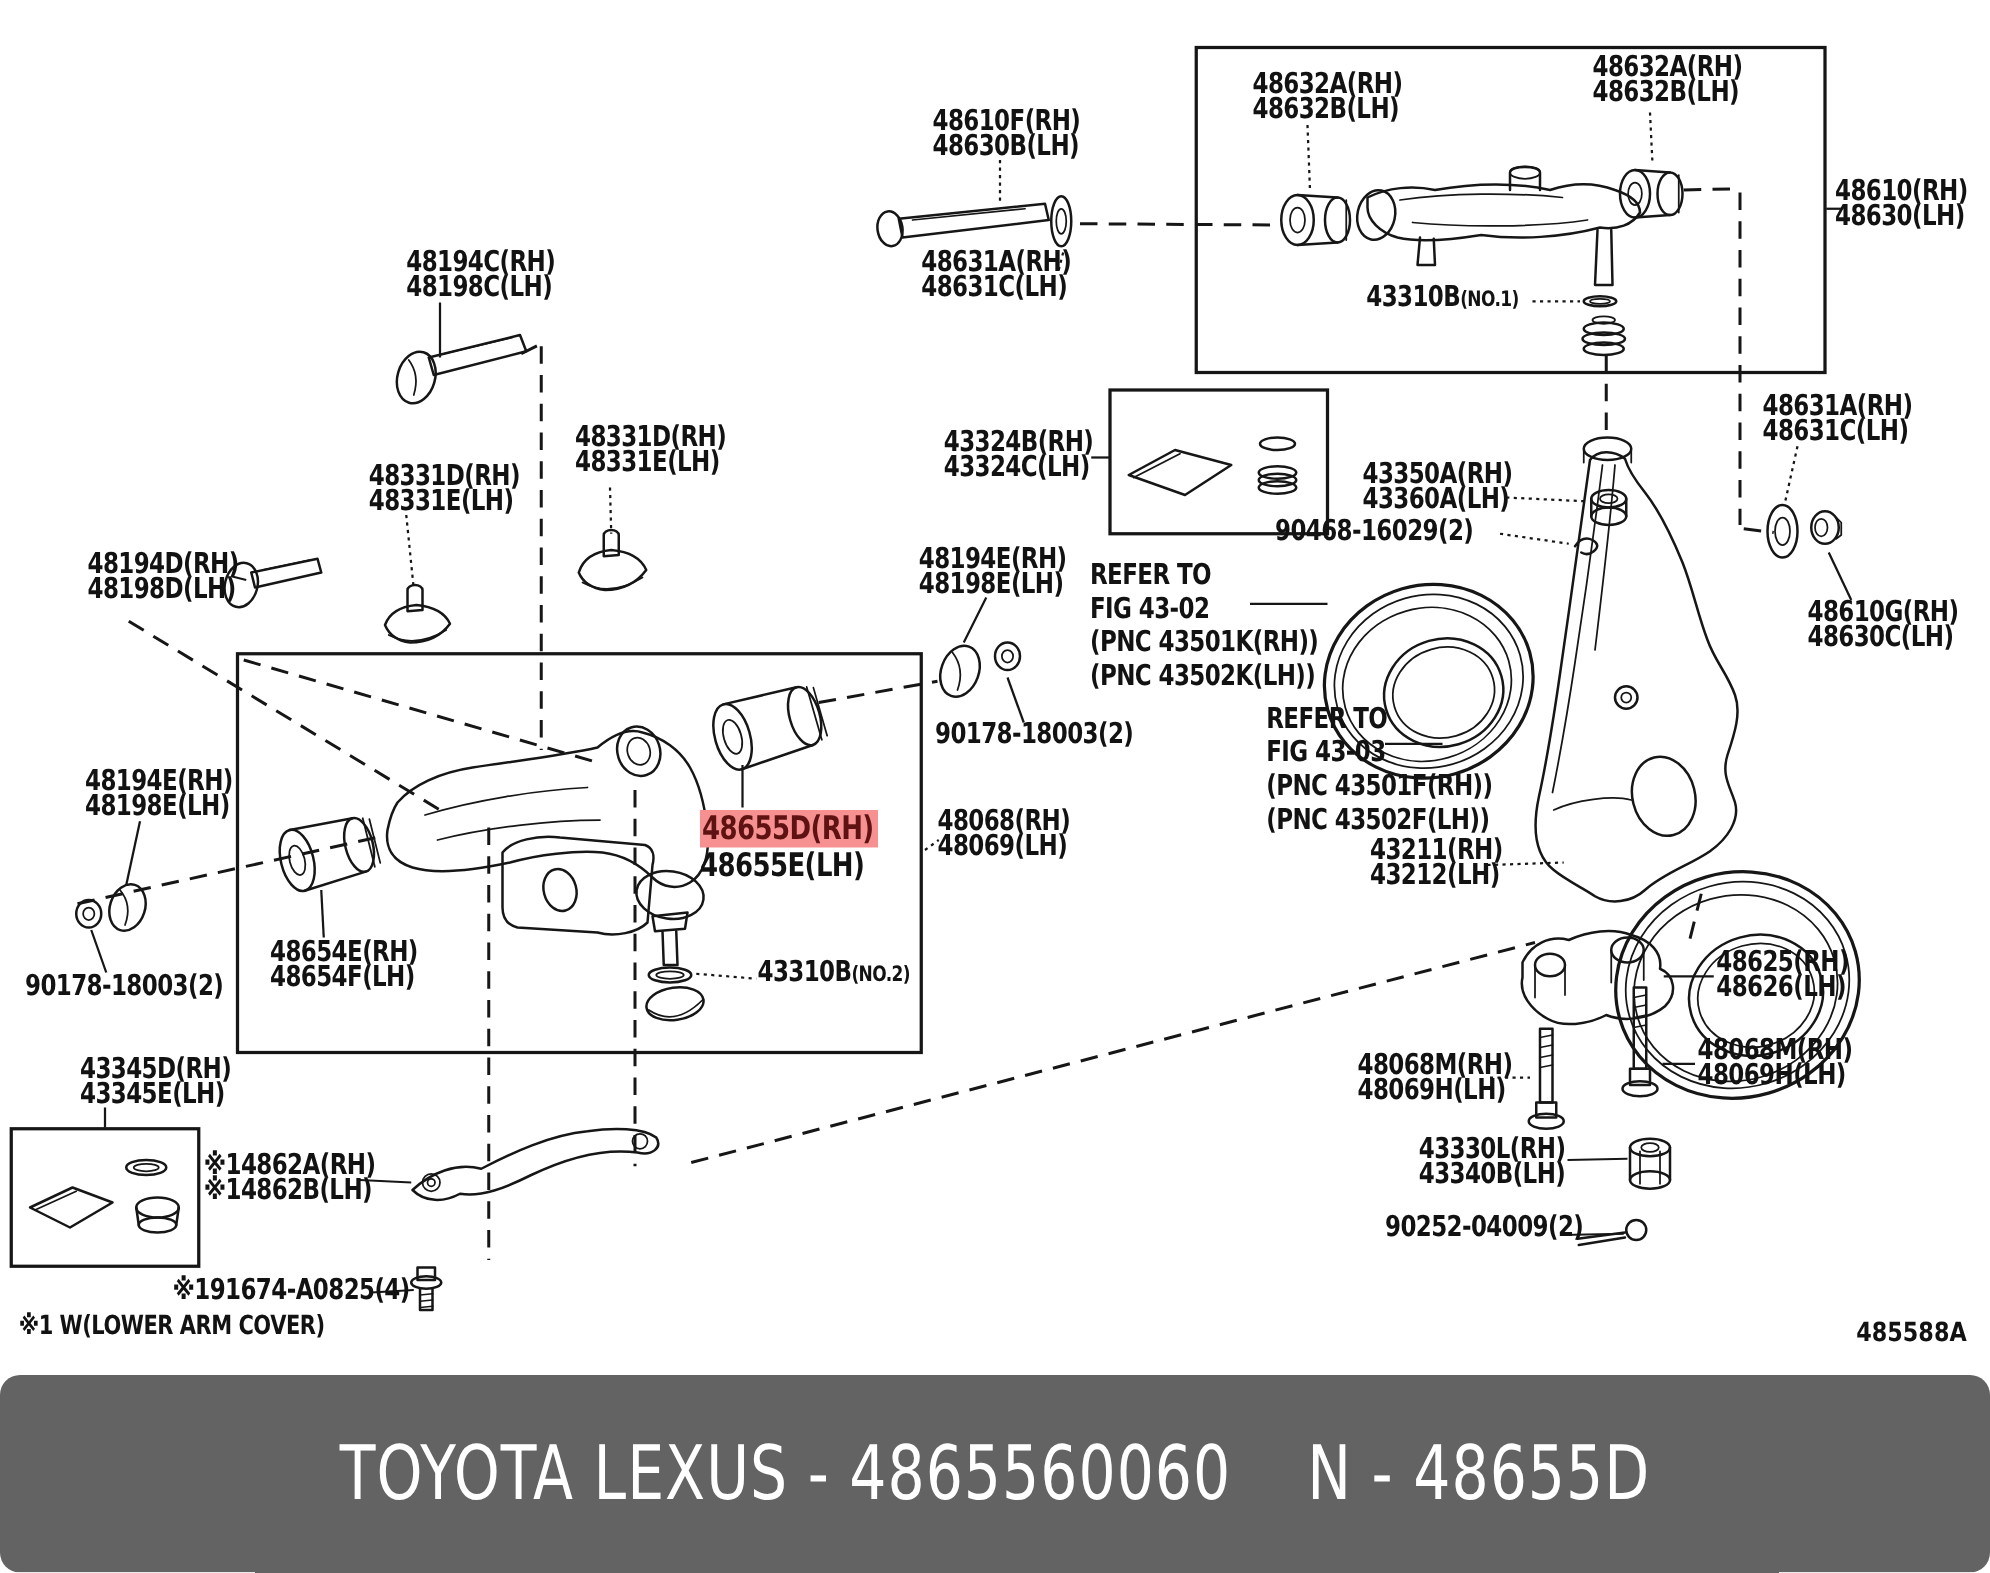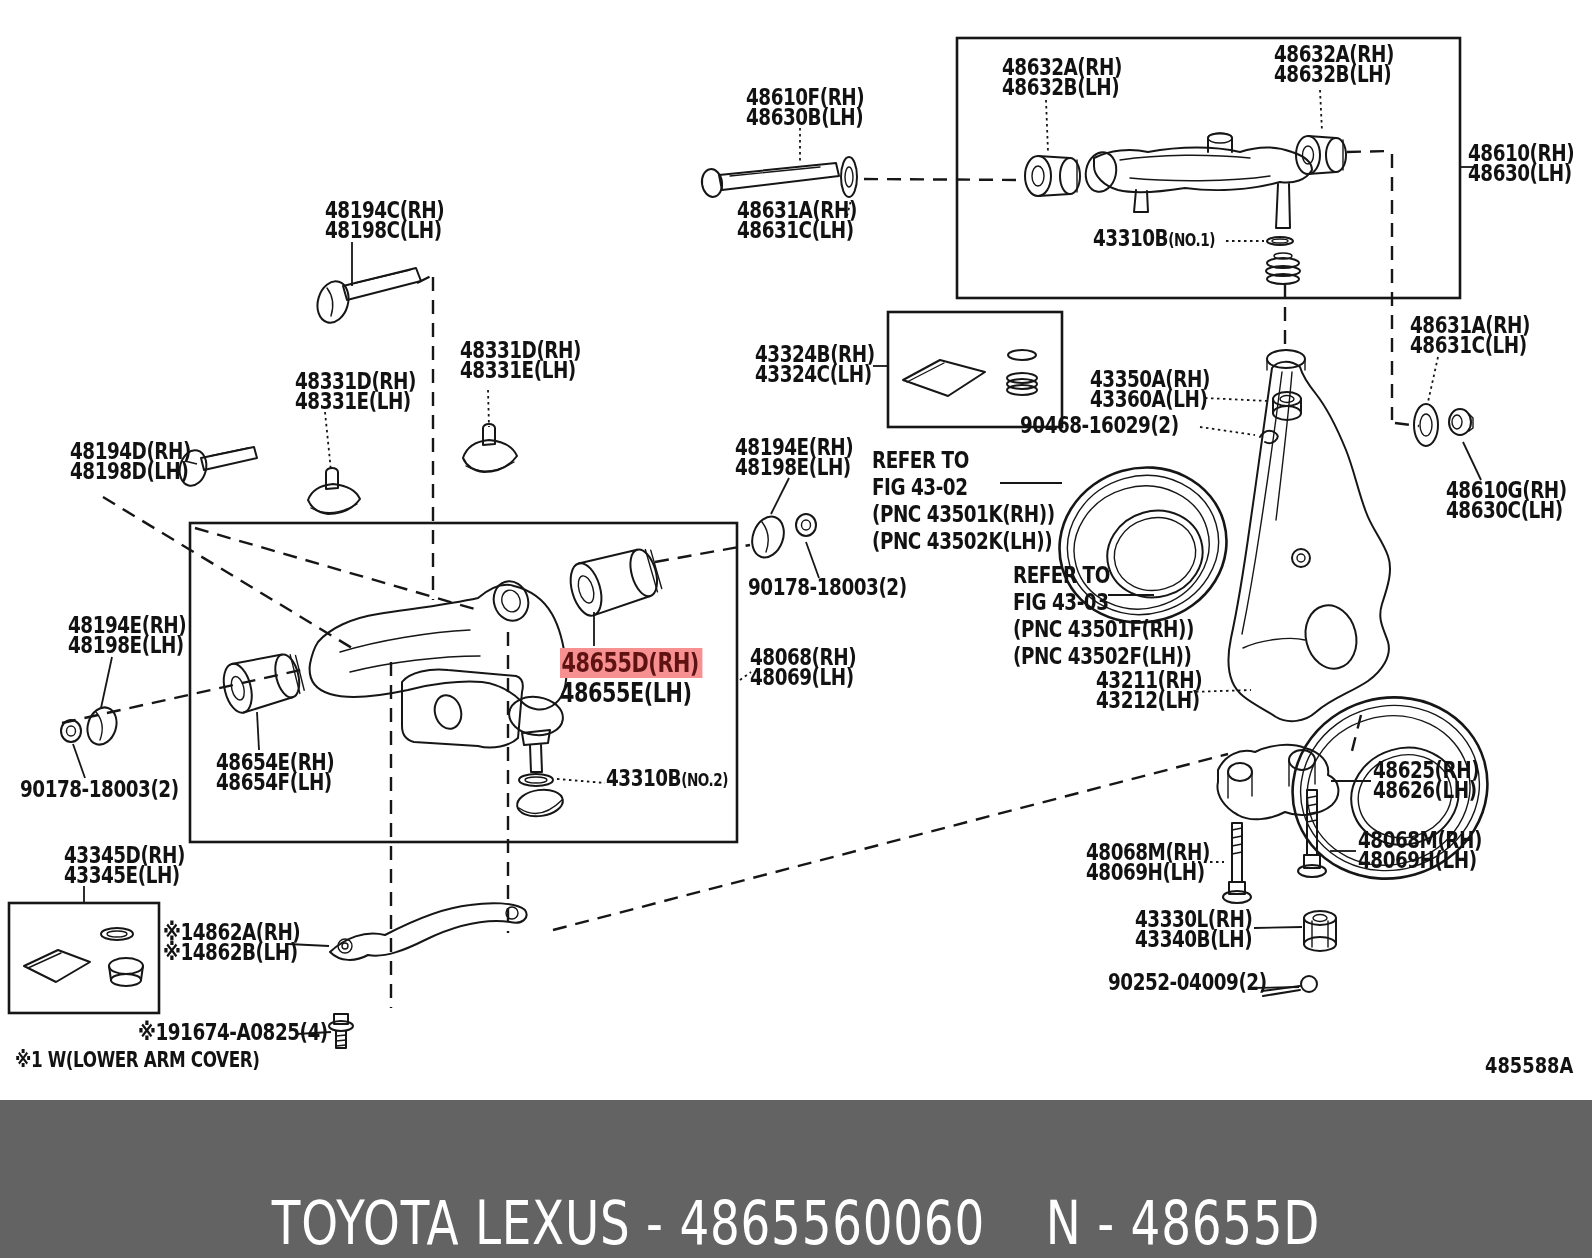--- a/index.html
+++ b/index.html
@@ -18,21 +18,21 @@
           letter-spacing:-0.6px;white-space:nowrap;transform:scaleX(0.8);transform-origin:0 0;}
   .plabel.lh27{line-height:27px;}
   .plabel.big{font-size:26px;line-height:30px;}
   .plabel .suffix{font-size:17px;font-weight:700;}
   .plabel .hl{padding:0 4px 0 2px;}
   .note{position:absolute;font-weight:700;font-size:21px;color:#121212;letter-spacing:-0.5px;
         white-space:nowrap;transform:scaleX(0.8);transform-origin:0 0;}
   #figcode{position:absolute;left:1485px;top:1054px;font-weight:700;font-size:21px;color:#121212;
            transform:scaleX(0.85);transform-origin:0 0;}
   #footer{position:absolute;left:0;top:1100px;width:1592px;height:158px;display:flex;
-          align-items:flex-end;justify-content:center;}
+          align-items:center;justify-content:center;border-radius:16px;}
   #footer .ft-inner{display:flex;gap:78px;align-items:baseline;color:#fff;
           font-family:"DejaVu Sans",sans-serif;font-weight:400;font-size:60px;letter-spacing:1px;
           transform:scaleX(0.78);transform-origin:50% 50%;white-space:nowrap;}
 </style>
 </head>
 <body>
 
 <div id="stage">
 
   <svg id="art" width="1592" height="1258" viewBox="0 0 1592 1258">

